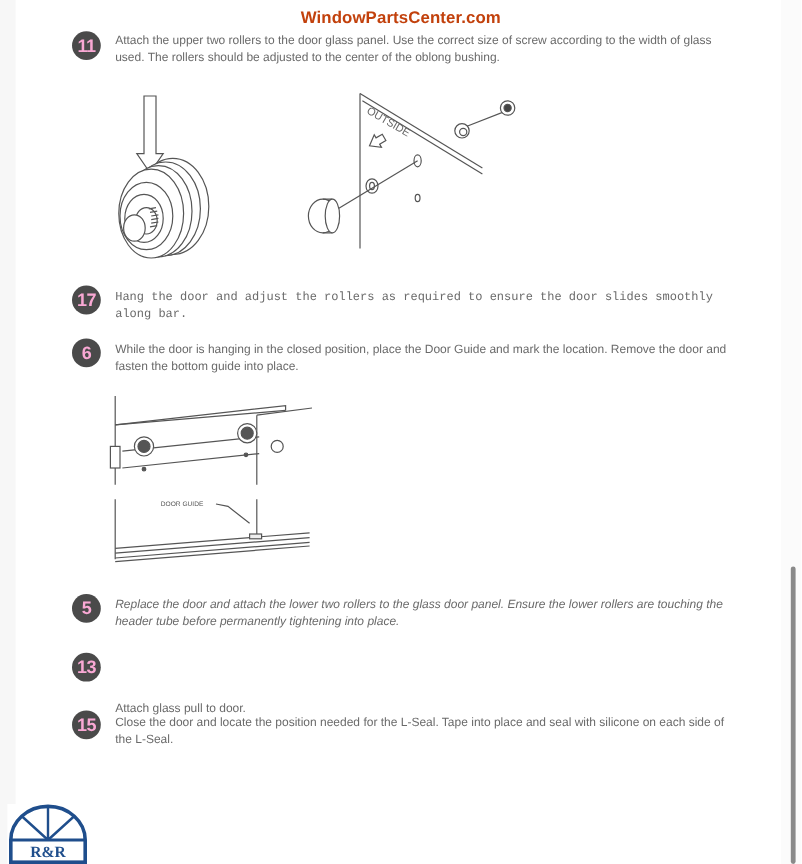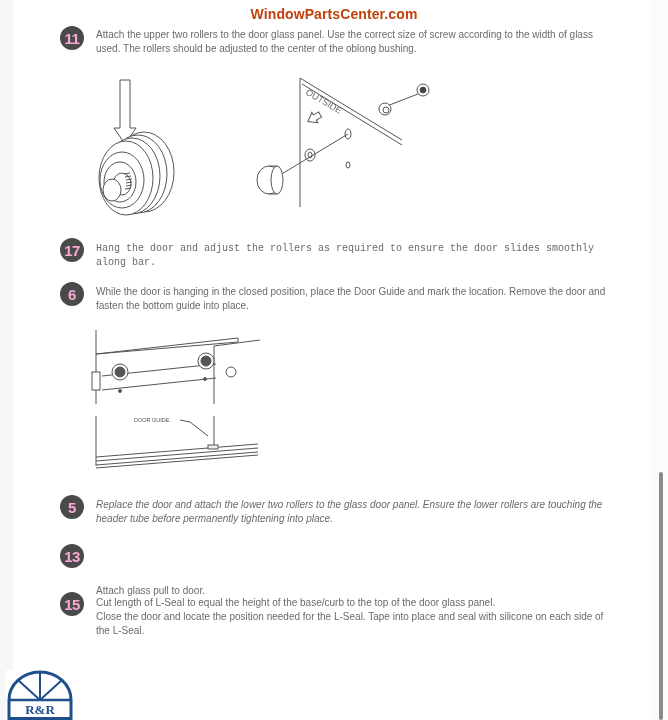--- a/index.html
+++ b/index.html
@@ -154,21 +154,20 @@
 <div class="step" style="top:544px;">
   <div class="badge">13</div>
   <div class="step-text" style="top:4px;margin-top:36px;">
     <p>Attach glass pull to door.</p>
   </div>
 </div>
 
 <div class="step" style="top:592px;">
   <div class="badge">15</div>
   <div class="step-text" style="top:4px;">
-    <p>Cut length of L-Seal to equal the height of the base/curb to the top of the door glass panel.</p>
     <p>Close the door and locate the position needed for the L-Seal. Tape into place and seal with silicone on each side of the L-Seal.</p>
   </div>
 </div>
 
 <div class="logo">
   <svg width="68" height="60" viewBox="0 0 68 60">
     <rect x="0" y="0" width="68" height="60" fill="#ffffff"></rect>
 
     <path d="M3 59 L3 30 A31 28 0 0 1 65 30 L65 59 Z" fill="#fff" stroke="#1f4e8c" stroke-width="3"></path>
     <path d="M3 30 L65 30" stroke="#1f4e8c" stroke-width="2.5"></path>

